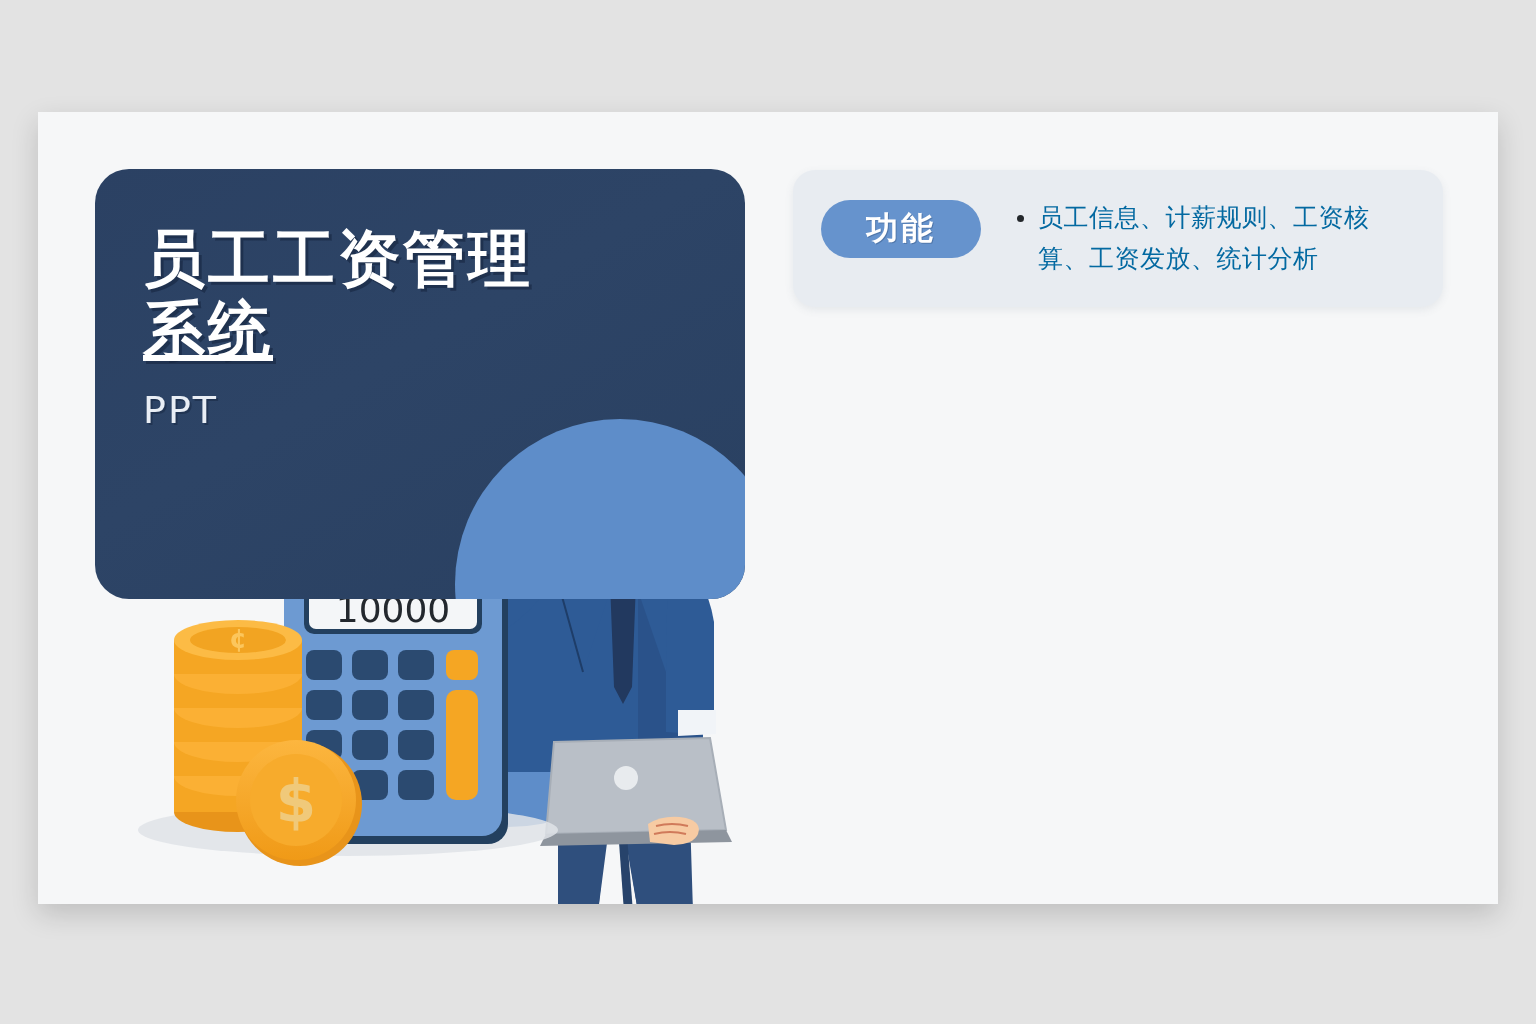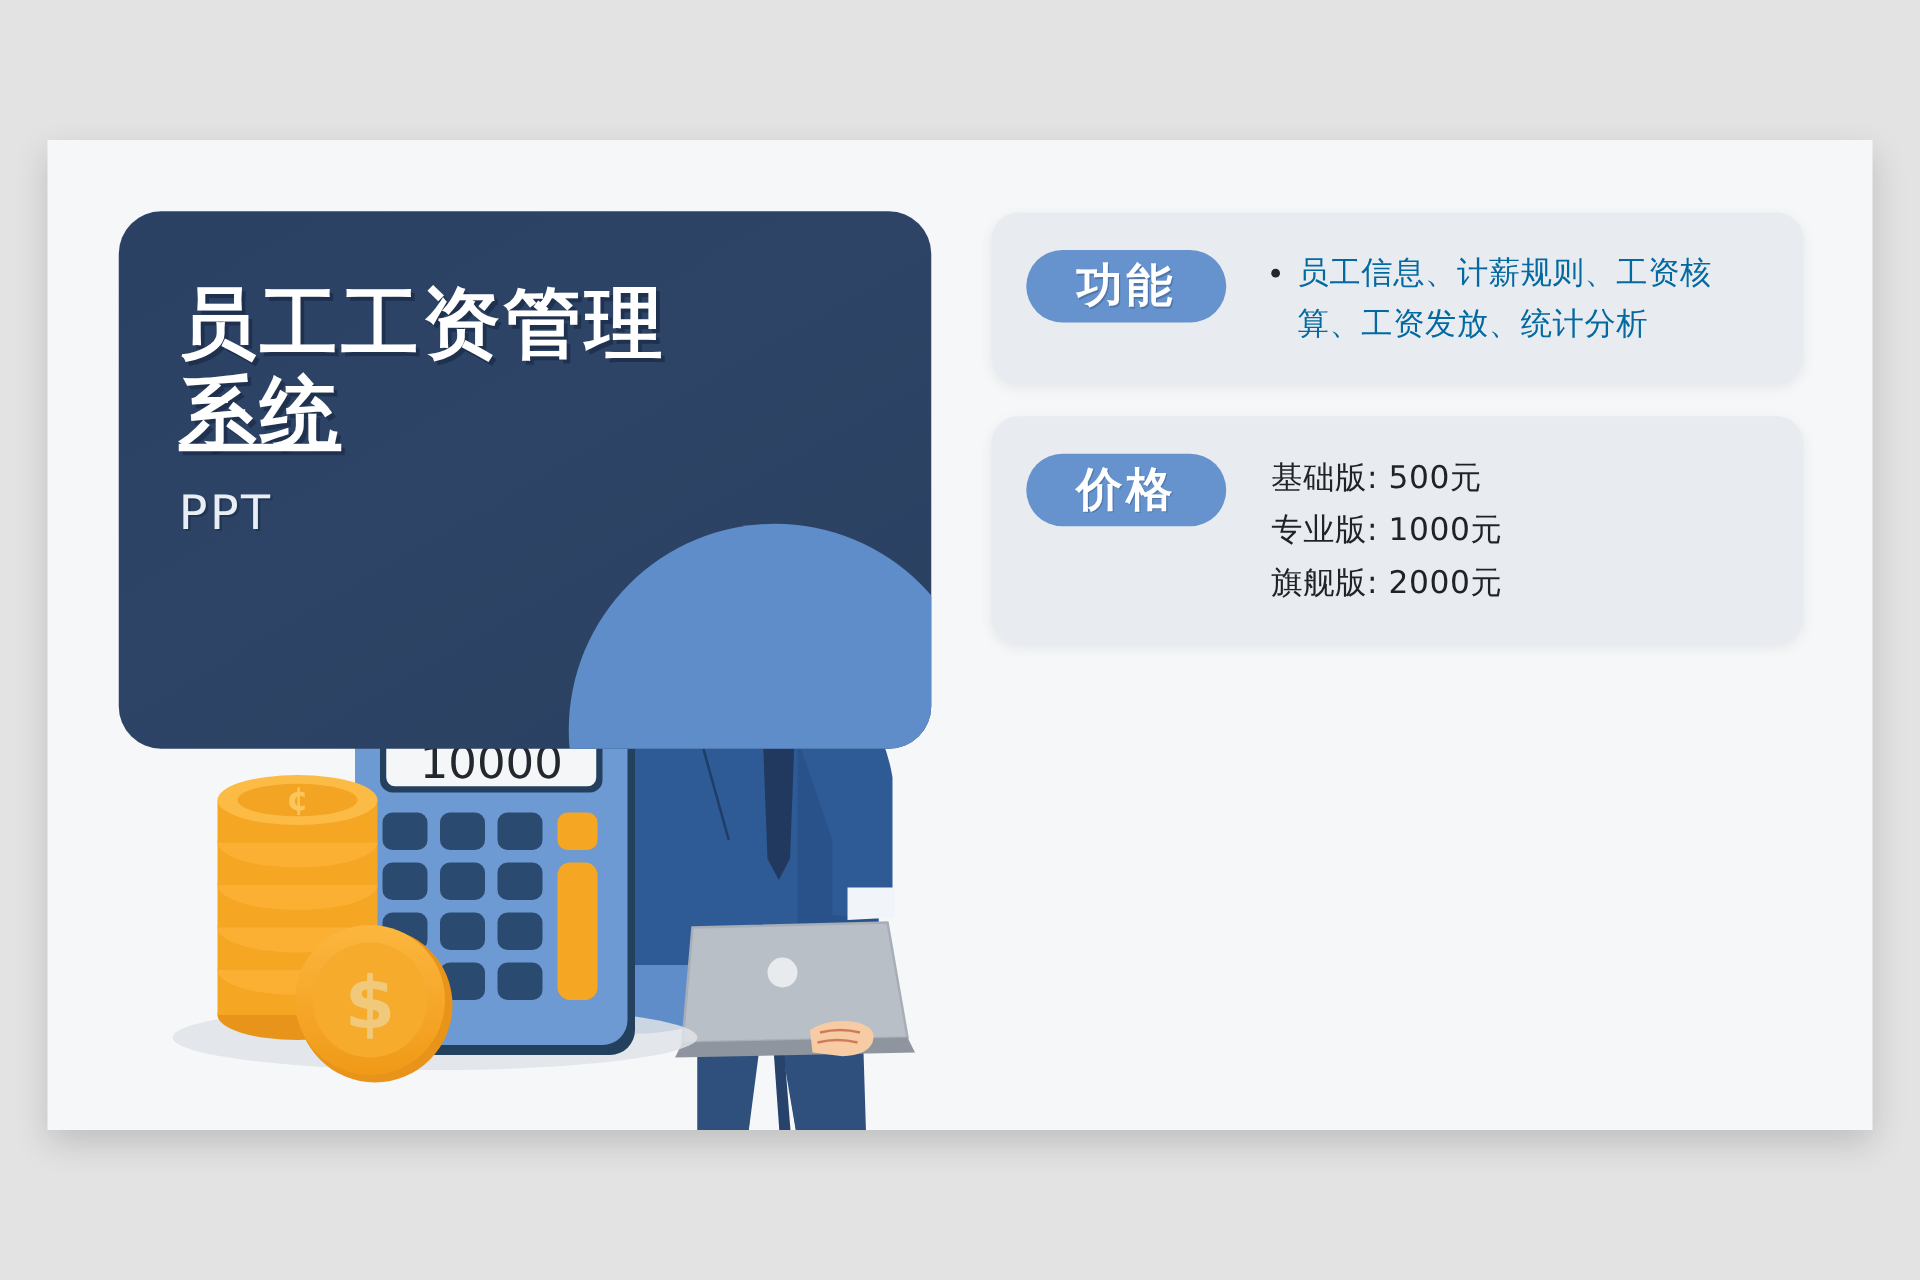--- a/index.html
+++ b/index.html
@@ -61,21 +61,21 @@
     padding:26px 28px 28px 28px;
     box-shadow:0 3px 9px rgba(80,95,120,.10);
     margin-bottom:26px;
   }
   .card:last-child{margin-bottom:0;}
   .badge{
     flex:0 0 auto;
     width:160px;height:58px;
     border-radius:30px;
     background:#6693cd;
-    color:#fff;font-size:37px;font-weight:700;letter-spacing:3px;
+    color:#fff;font-size:32px;font-weight:700;letter-spacing:3px;
     display:flex;align-items:center;justify-content:center;
     margin-right:36px;margin-top:4px;
     text-shadow:1px 1px 0 rgba(40,70,110,.35);
   }
   .card-body{flex:1 1 auto;padding-top:2px;}
   .bullet-row{display:flex;align-items:flex-start;}
   .dot{
     flex:0 0 auto;width:7px;height:7px;border-radius:50%;
     background:#23272b;margin:17px 14px 0 0;
   }
@@ -245,24 +245,16 @@
         <div class="badge">功能</div>
         <div class="card-body">
           <div class="bullet-row">
             <span class="dot"></span>
             <span class="ctext">员工信息、计薪规则、工资核算、工资发放、统计分析</span>
           </div>
         </div>
       </div>
 
 
-      <div class="card">
-        <div class="badge">价格</div>
-        <div class="card-body">
-          <div class="price-line">基础版: 500元</div>
-          <div class="price-line">专业版: 1000元</div>
-          <div class="price-line">旗舰版: 2000元</div>
-        </div>
-      </div>
 
     </div>
   </div>
 </div>
 
 </body></html>

